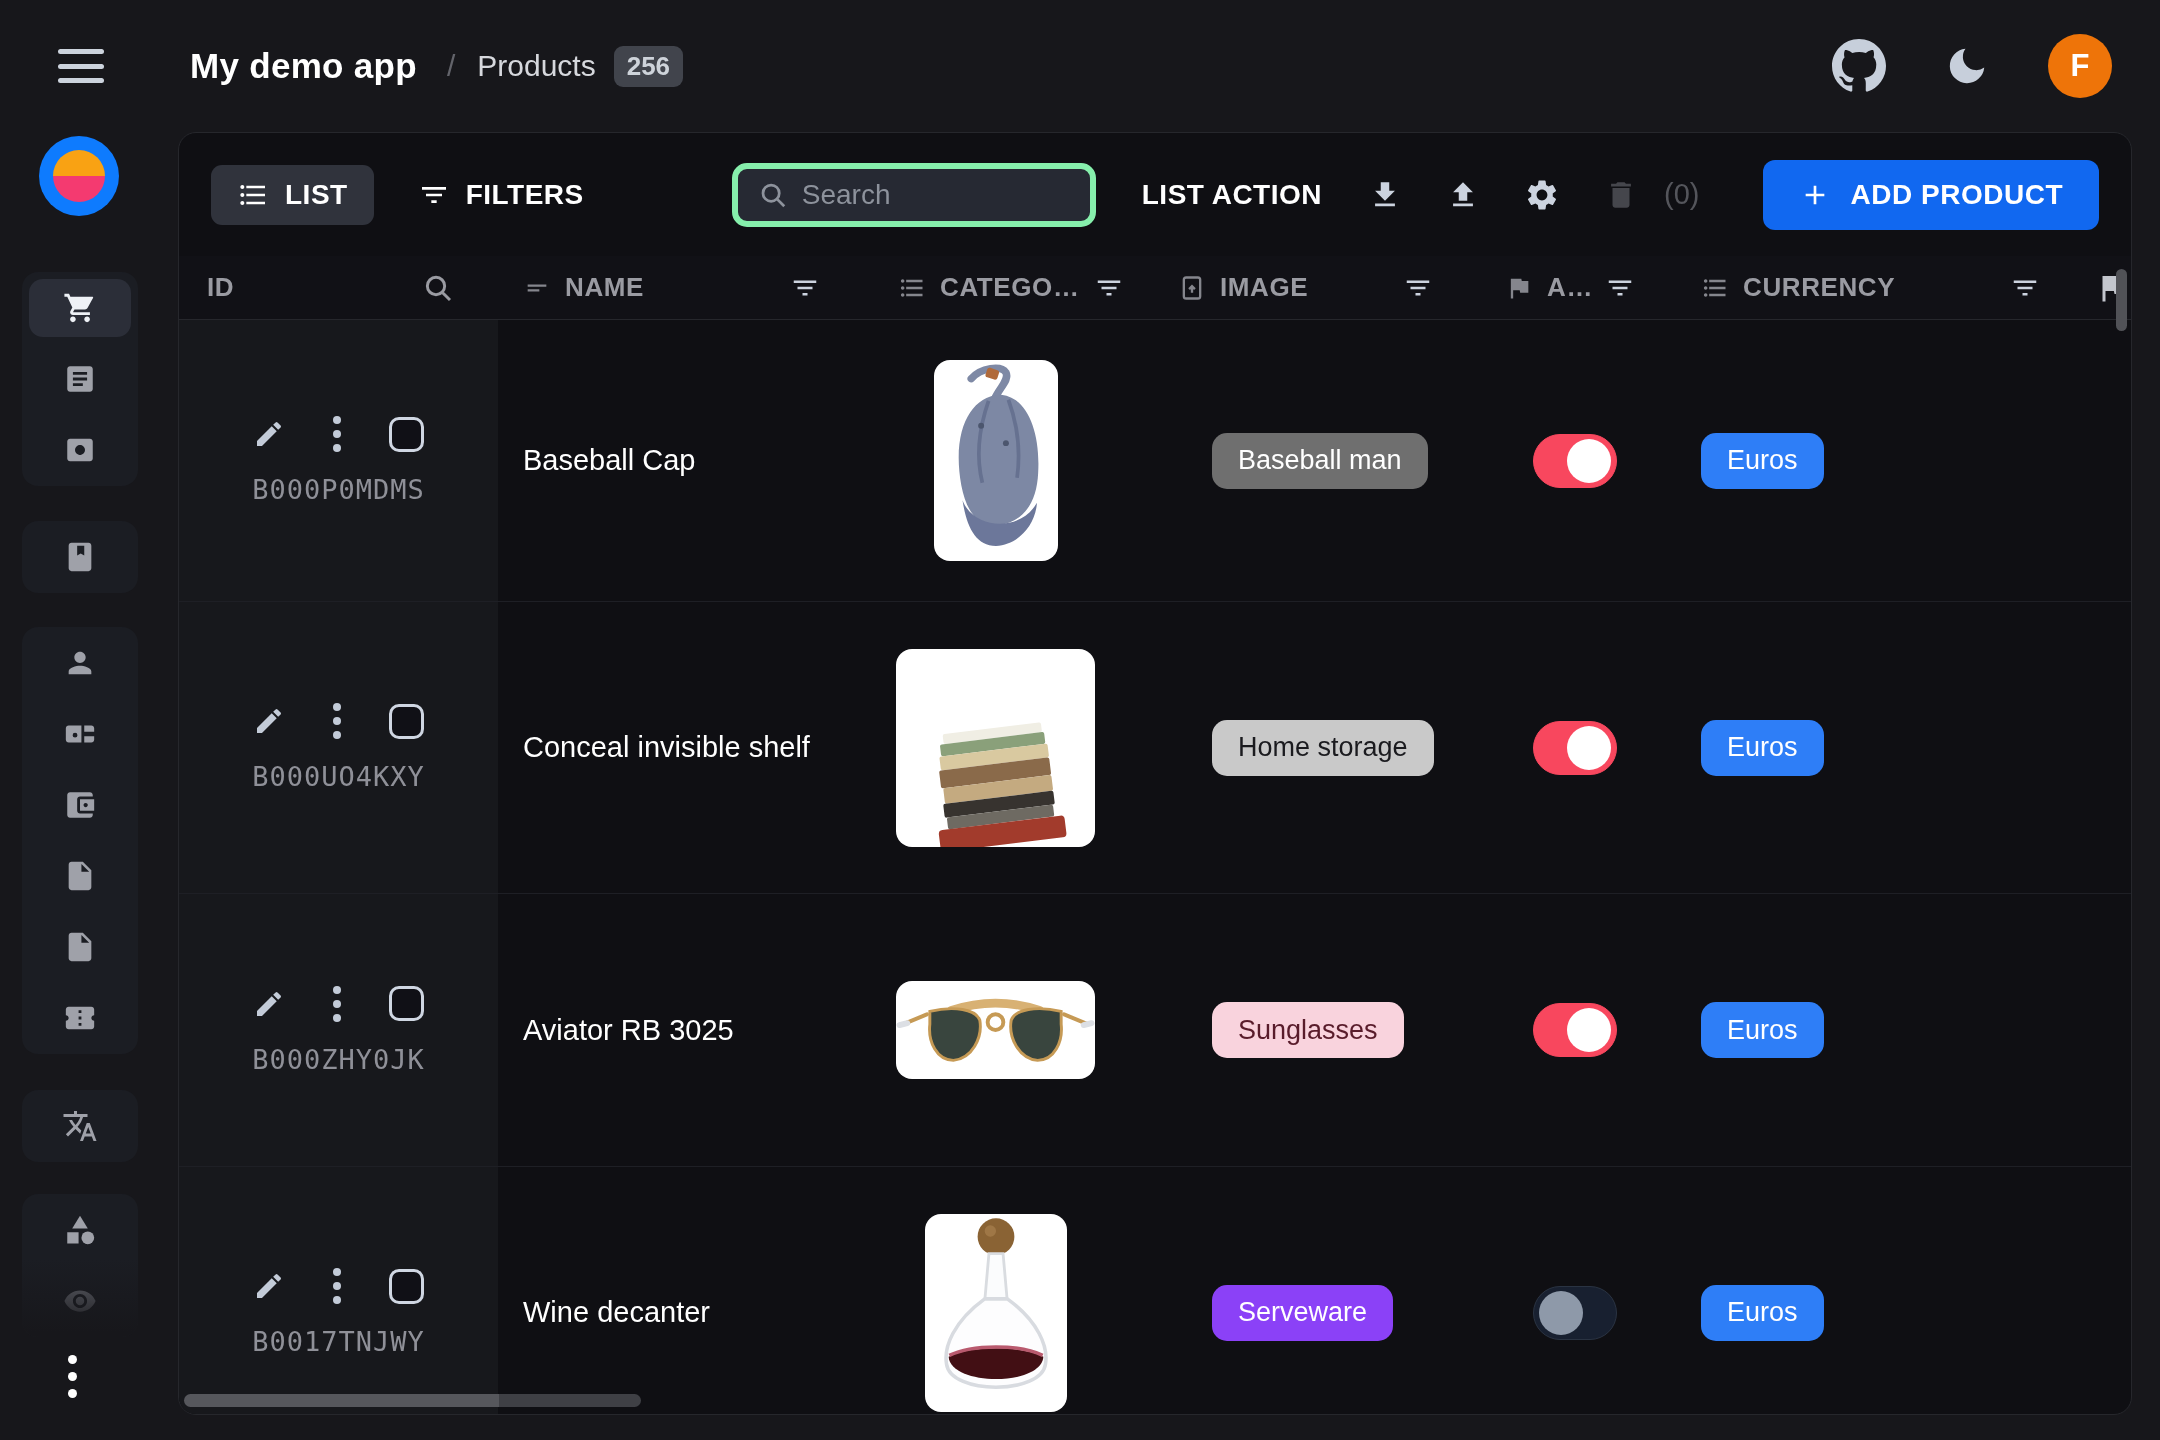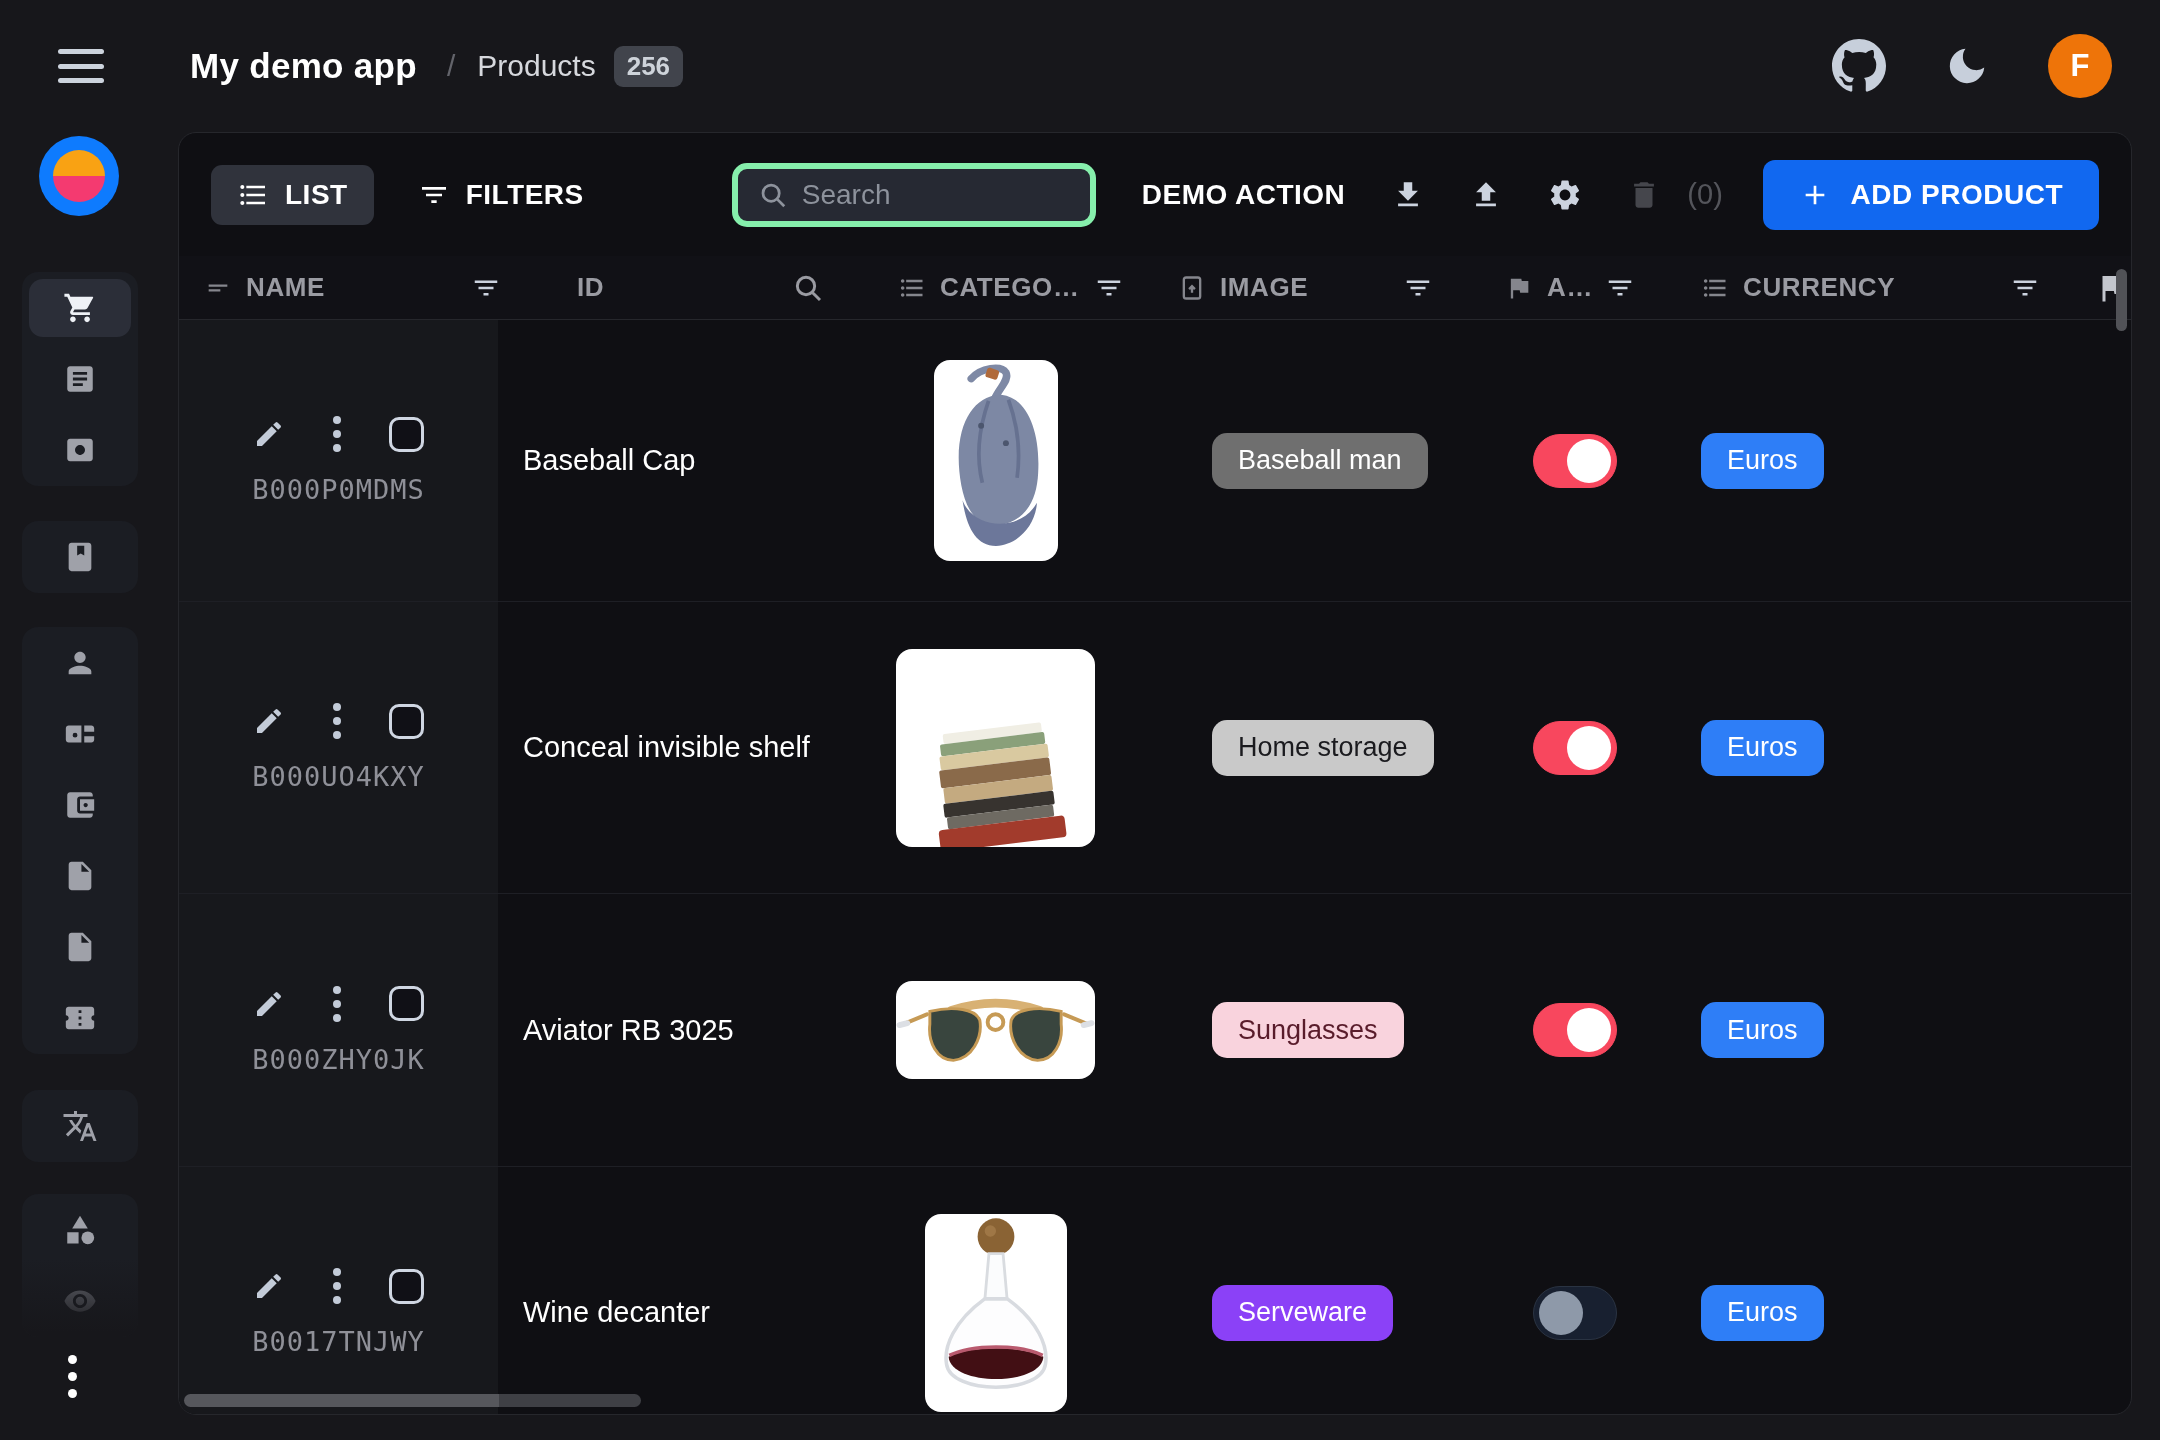--- a/index.html
+++ b/index.html
@@ -294,21 +294,21 @@
     </div>
     <div class="search-box">
       <span>
           <svg width="30" height="30" viewBox="0 0 24 24" fill="none" stroke="#8d929c" stroke-width="2.2">
             <circle cx="10.5" cy="10.5" r="6.5"></circle>
             <path d="M15.5 15.5 21 21"></path>
           </svg>
         </span>
       <input type="text" placeholder="Search" style="">
     </div>
-    <div class="demo-action">DEMO ACTION</div>
+    <div class="demo-action">LIST ACTION</div>
     <div class="tool-icons">
       <span class="tool-icon">
           <svg width="34" height="34" viewBox="0 0 24 24" fill="currentColor">
             <path d="M19 9h-4V3H9v6H5l7 7 7-7zM5 18v2h14v-2H5z"></path>
           </svg>
         </span>
       <span class="tool-icon">
           <svg width="34" height="34" viewBox="0 0 24 24" fill="currentColor">
             <path d="M9 16h6v-6h4l-7-7-7 7h4v6zm-4 2h14v2H5v-2z"></path>
           </svg>
@@ -329,39 +329,39 @@
       <span>
           <svg width="32" height="32" viewBox="0 0 24 24" fill="currentColor">
             <path d="M19 13h-6v6h-2v-6H5v-2h6V5h2v6h6v2z"></path>
           </svg>
         </span>
       <span>ADD PRODUCT</span>
     </div>
   </div>
 
   <div class="thead">
+    <div class="th col-id">
+      <span>ID</span>
+      <span>
+          <svg width="32" height="32" viewBox="0 0 24 24" fill="none" stroke="#9a9ba2" stroke-width="2.2">
+            <circle cx="10.5" cy="10.5" r="6.5"></circle>
+            <path d="M15.5 15.5 21 21"></path>
+          </svg>
+        </span>
+    </div>
     <div class="th col-name">
       <span class="ticon">
           <svg width="28" height="28" viewBox="0 0 24 24" fill="currentColor">
             <path d="M4 9h16v2H4zM4 13h10v2H4z"></path>
           </svg>
         </span>
       <span>NAME</span>
       <span class="filter">
           <svg width="30" height="30" viewBox="0 0 24 24" fill="currentColor">
             <path d="M10 18h4v-2h-4v2zM3 6v2h18V6H3zm3 7h12v-2H6v2z"></path>
-          </svg>
-        </span>
-    </div>
-    <div class="th col-id">
-      <span>ID</span>
-      <span>
-          <svg width="32" height="32" viewBox="0 0 24 24" fill="none" stroke="#9a9ba2" stroke-width="2.2">
-            <circle cx="10.5" cy="10.5" r="6.5"></circle>
-            <path d="M15.5 15.5 21 21"></path>
           </svg>
         </span>
     </div>
     <div class="th col-cat">
       <span class="ticon">
           <svg width="28" height="28" viewBox="0 0 24 24" fill="currentColor">
             <path d="M4 10.5c-.83 0-1.5.67-1.5 1.5s.67 1.5 1.5 1.5 1.5-.67 1.5-1.5-.67-1.5-1.5-1.5zm0-6c-.83 0-1.5.67-1.5 1.5S3.17 7.5 4 7.5 5.5 6.83 5.5 6 4.83 4.5 4 4.5zm0 12c-.83 0-1.5.68-1.5 1.5s.68 1.5 1.5 1.5 1.5-.68 1.5-1.5-.67-1.5-1.5-1.5zM7 19h14v-2H7v2zm0-6h14v-2H7v2zm0-8v2h14V5H7z"></path>
           </svg>
         </span>
       <span>CATEGO…</span>

